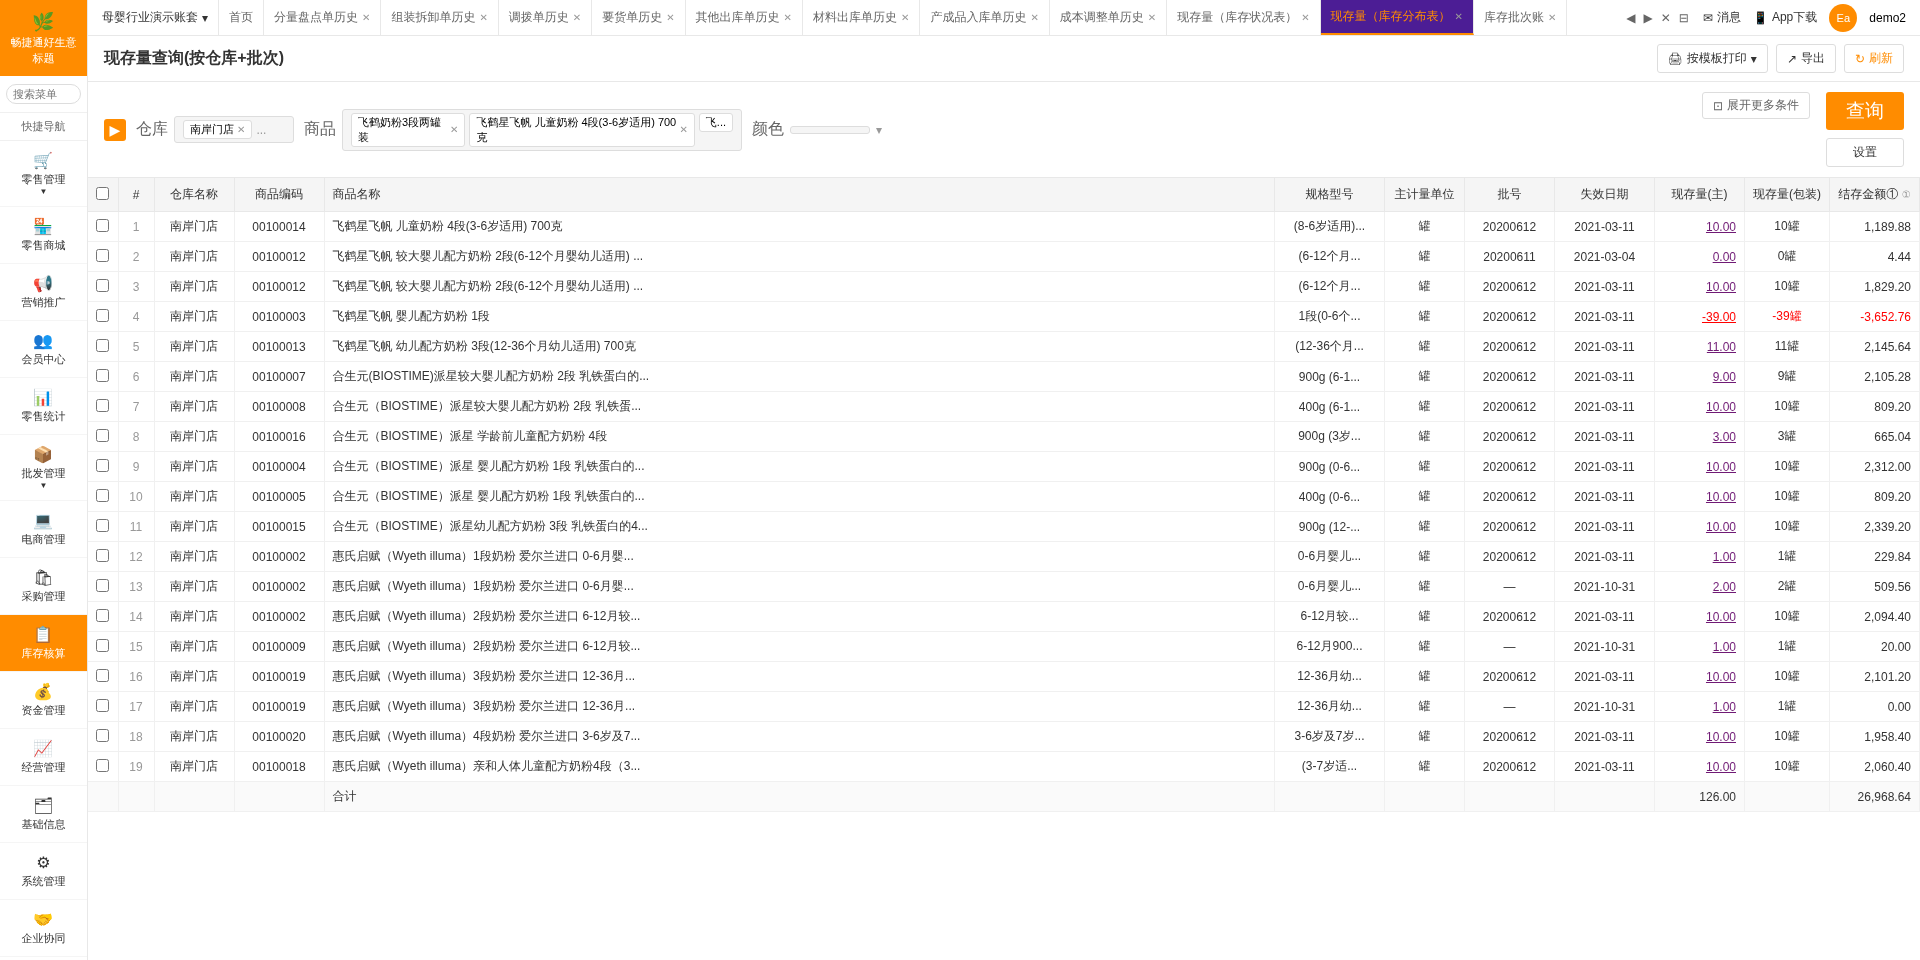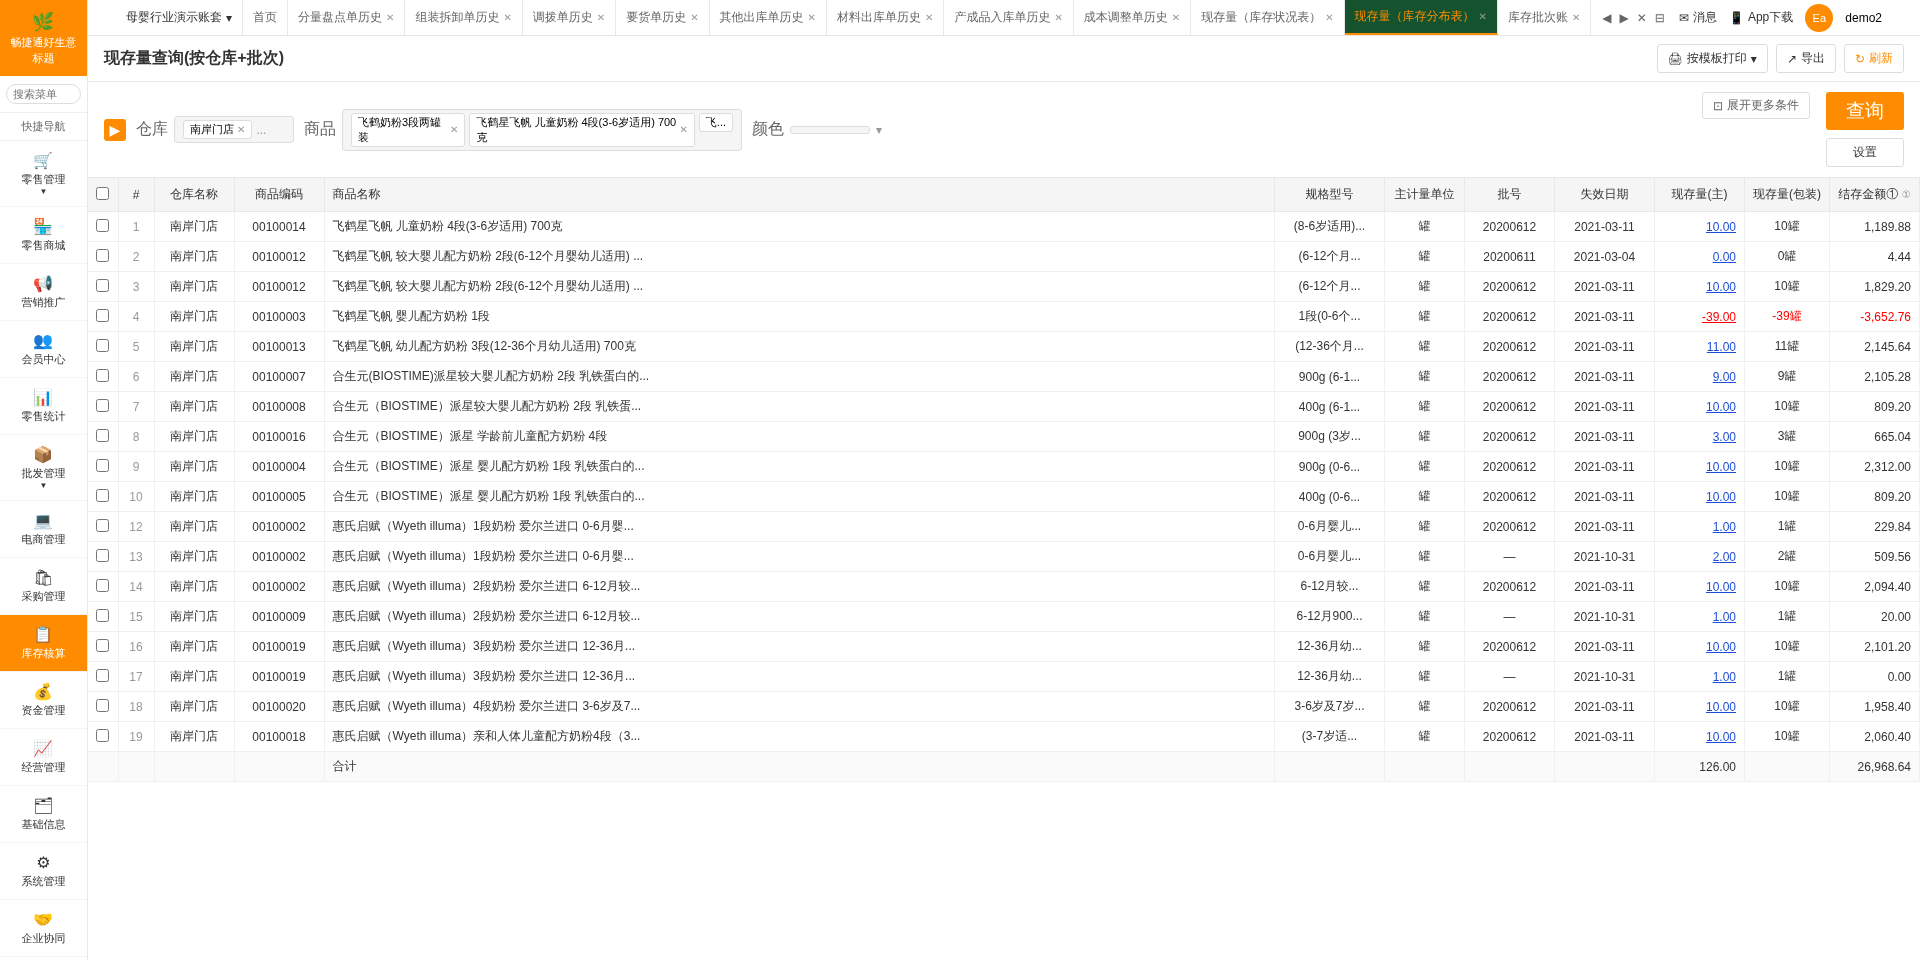--- a/index.html
+++ b/index.html
@@ -15,25 +15,25 @@
     .sidebar-menu { flex: 1; overflow-y: auto; }
     .sidebar-menu-item { display: flex; flex-direction: column; align-items: center; justify-content: center; padding: 10px 4px; cursor: pointer; font-size: 11px; color: #333; border-bottom: 1px solid #f5f5f5; min-height: 50px; }
     .sidebar-menu-item.active { background: #ff8c00; color: white; }
     .sidebar-menu-item .menu-icon { font-size: 16px; margin-bottom: 2px; }
     .sidebar-menu-item .menu-arrow { font-size: 8px; }
 
     
     .main { flex: 1; display: flex; flex-direction: column; overflow: hidden; }
 
     
-    .top-nav { background: #fff; border-bottom: 1px solid #e8e8e8; display: flex; align-items: center; padding: 0 28px; height: 36px; flex-shrink: 0; }
+    .top-nav { background: #fff; border-bottom: 1px solid #e8e8e8; display: flex; align-items: center; padding: 0 4px; height: 36px; flex-shrink: 0; }
     .top-nav-dropdown { display: flex; align-items: center; gap: 4px; padding: 0 10px; font-size: 12px; color: #333; border-right: 1px solid #e8e8e8; cursor: pointer; height: 100%; }
     .tabs-area { flex: 1; display: flex; overflow: hidden; height: 100%; }
     .tab-item { display: flex; align-items: center; padding: 0 10px; height: 100%; font-size: 12px; color: #666; border-right: 1px solid #e8e8e8; cursor: pointer; white-space: nowrap; flex-shrink: 0; }
-    .tab-item.active { color: #ff8c00; border-bottom: 2px solid #ff8c00; background: #14532d; }
+    .tab-item.active { color: #ff8c00; border-bottom: 2px solid #ff8c00; background: #4c1d95; }
     .tab-item .tab-close { margin-left: 4px; color: #999; font-size: 10px; }
     .top-right { display: flex; align-items: center; gap: 12px; padding: 0 10px; flex-shrink: 0; }
     .top-right-item { display: flex; align-items: center; gap: 4px; font-size: 12px; color: #333; cursor: pointer; }
     .tab-nav-btn { padding: 0 4px; cursor: pointer; color: #666; }
     .user-avatar { width: 28px; height: 28px; border-radius: 50%; background: #ff8c00; color: white; display: flex; align-items: center; justify-content: center; font-size: 11px; }
 
     
     .content { flex: 1; display: flex; flex-direction: column; overflow: hidden; background: #f0f2f5; }
 
     
@@ -61,21 +61,21 @@
     .btn-setting { background: #fff; color: #333; border: 1px solid #ddd; padding: 5px 12px; border-radius: 3px; cursor: pointer; font-size: 12px; display: block; margin-top: 4px; }
 
     
     .table-wrapper { flex: 1; overflow: auto; background: #fff; margin: 0; }
     table { width: 100%; border-collapse: collapse; font-size: 12px; }
     thead tr { background: #f5f5f5; }
     th { padding: 8px 8px; text-align: center; border-bottom: 1px solid #e8e8e8; border-right: 1px solid #e8e8e8; font-weight: 500; color: #333; white-space: nowrap; position: sticky; top: 0; background: #f5f5f5; z-index: 1; }
     td { padding: 6px 8px; border-bottom: 1px solid #f0f0f0; border-right: 1px solid #f0f0f0; color: #333; white-space: nowrap; text-align: center; }
     .td-left { text-align: left; }
     .td-num { text-align: right; }
-    .td-link { color: #1d4ed8; text-decoration: underline; cursor: pointer; }
+    .td-link { color: #701a75; text-decoration: underline; cursor: pointer; }
     .td-red { color: #f00; }
     .summary-row td { background: #fafafa; font-weight: 500; }
     .row-num { color: #999; }
     .col-checkbox { width: 30px; }
     .col-num { width: 36px; }
     .col-warehouse { width: 80px; }
     .col-code { width: 90px; }
     .col-name { min-width: 280px; text-align: left; }
     .col-spec { width: 110px; }
     .col-unit { width: 80px; }
@@ -472,20 +472,34 @@
     <td class="col-spec">400g (0-6...</td>
     <td class="col-unit">罐</td>
     <td class="col-batch">20200612</td>
     <td class="col-expire">2021-03-11</td>
     <td class="col-stock td-num "><span class="td-link ">10.00</span></td>
     <td class="col-pack ">10罐</td>
     <td class="col-balance td-num ">809.20</td>
   </tr>
             <tr>
     <td class="col-checkbox"><input type="checkbox" style=""></td>
+    <td class="col-num row-num">11</td>
+    <td class="col-warehouse">南岸门店</td>
+    <td class="col-code">00100015</td>
+    <td class="col-name td-left">合生元（BIOSTIME）派星幼儿配方奶粉 3段 乳铁蛋白的4...</td>
+    <td class="col-spec">900g (12-...</td>
+    <td class="col-unit">罐</td>
+    <td class="col-batch">20200612</td>
+    <td class="col-expire">2021-03-11</td>
+    <td class="col-stock td-num "><span class="td-link ">10.00</span></td>
+    <td class="col-pack ">10罐</td>
+    <td class="col-balance td-num ">2,339.20</td>
+  </tr>
+            <tr>
+    <td class="col-checkbox"><input type="checkbox" style=""></td>
     <td class="col-num row-num">12</td>
     <td class="col-warehouse">南岸门店</td>
     <td class="col-code">00100002</td>
     <td class="col-name td-left">惠氏启赋（Wyeth illuma）1段奶粉 爱尔兰进口 0-6月婴...</td>
     <td class="col-spec">0-6月婴儿...</td>
     <td class="col-unit">罐</td>
     <td class="col-batch">20200612</td>
     <td class="col-expire">2021-03-11</td>
     <td class="col-stock td-num "><span class="td-link ">1.00</span></td>
     <td class="col-pack ">1罐</td>

